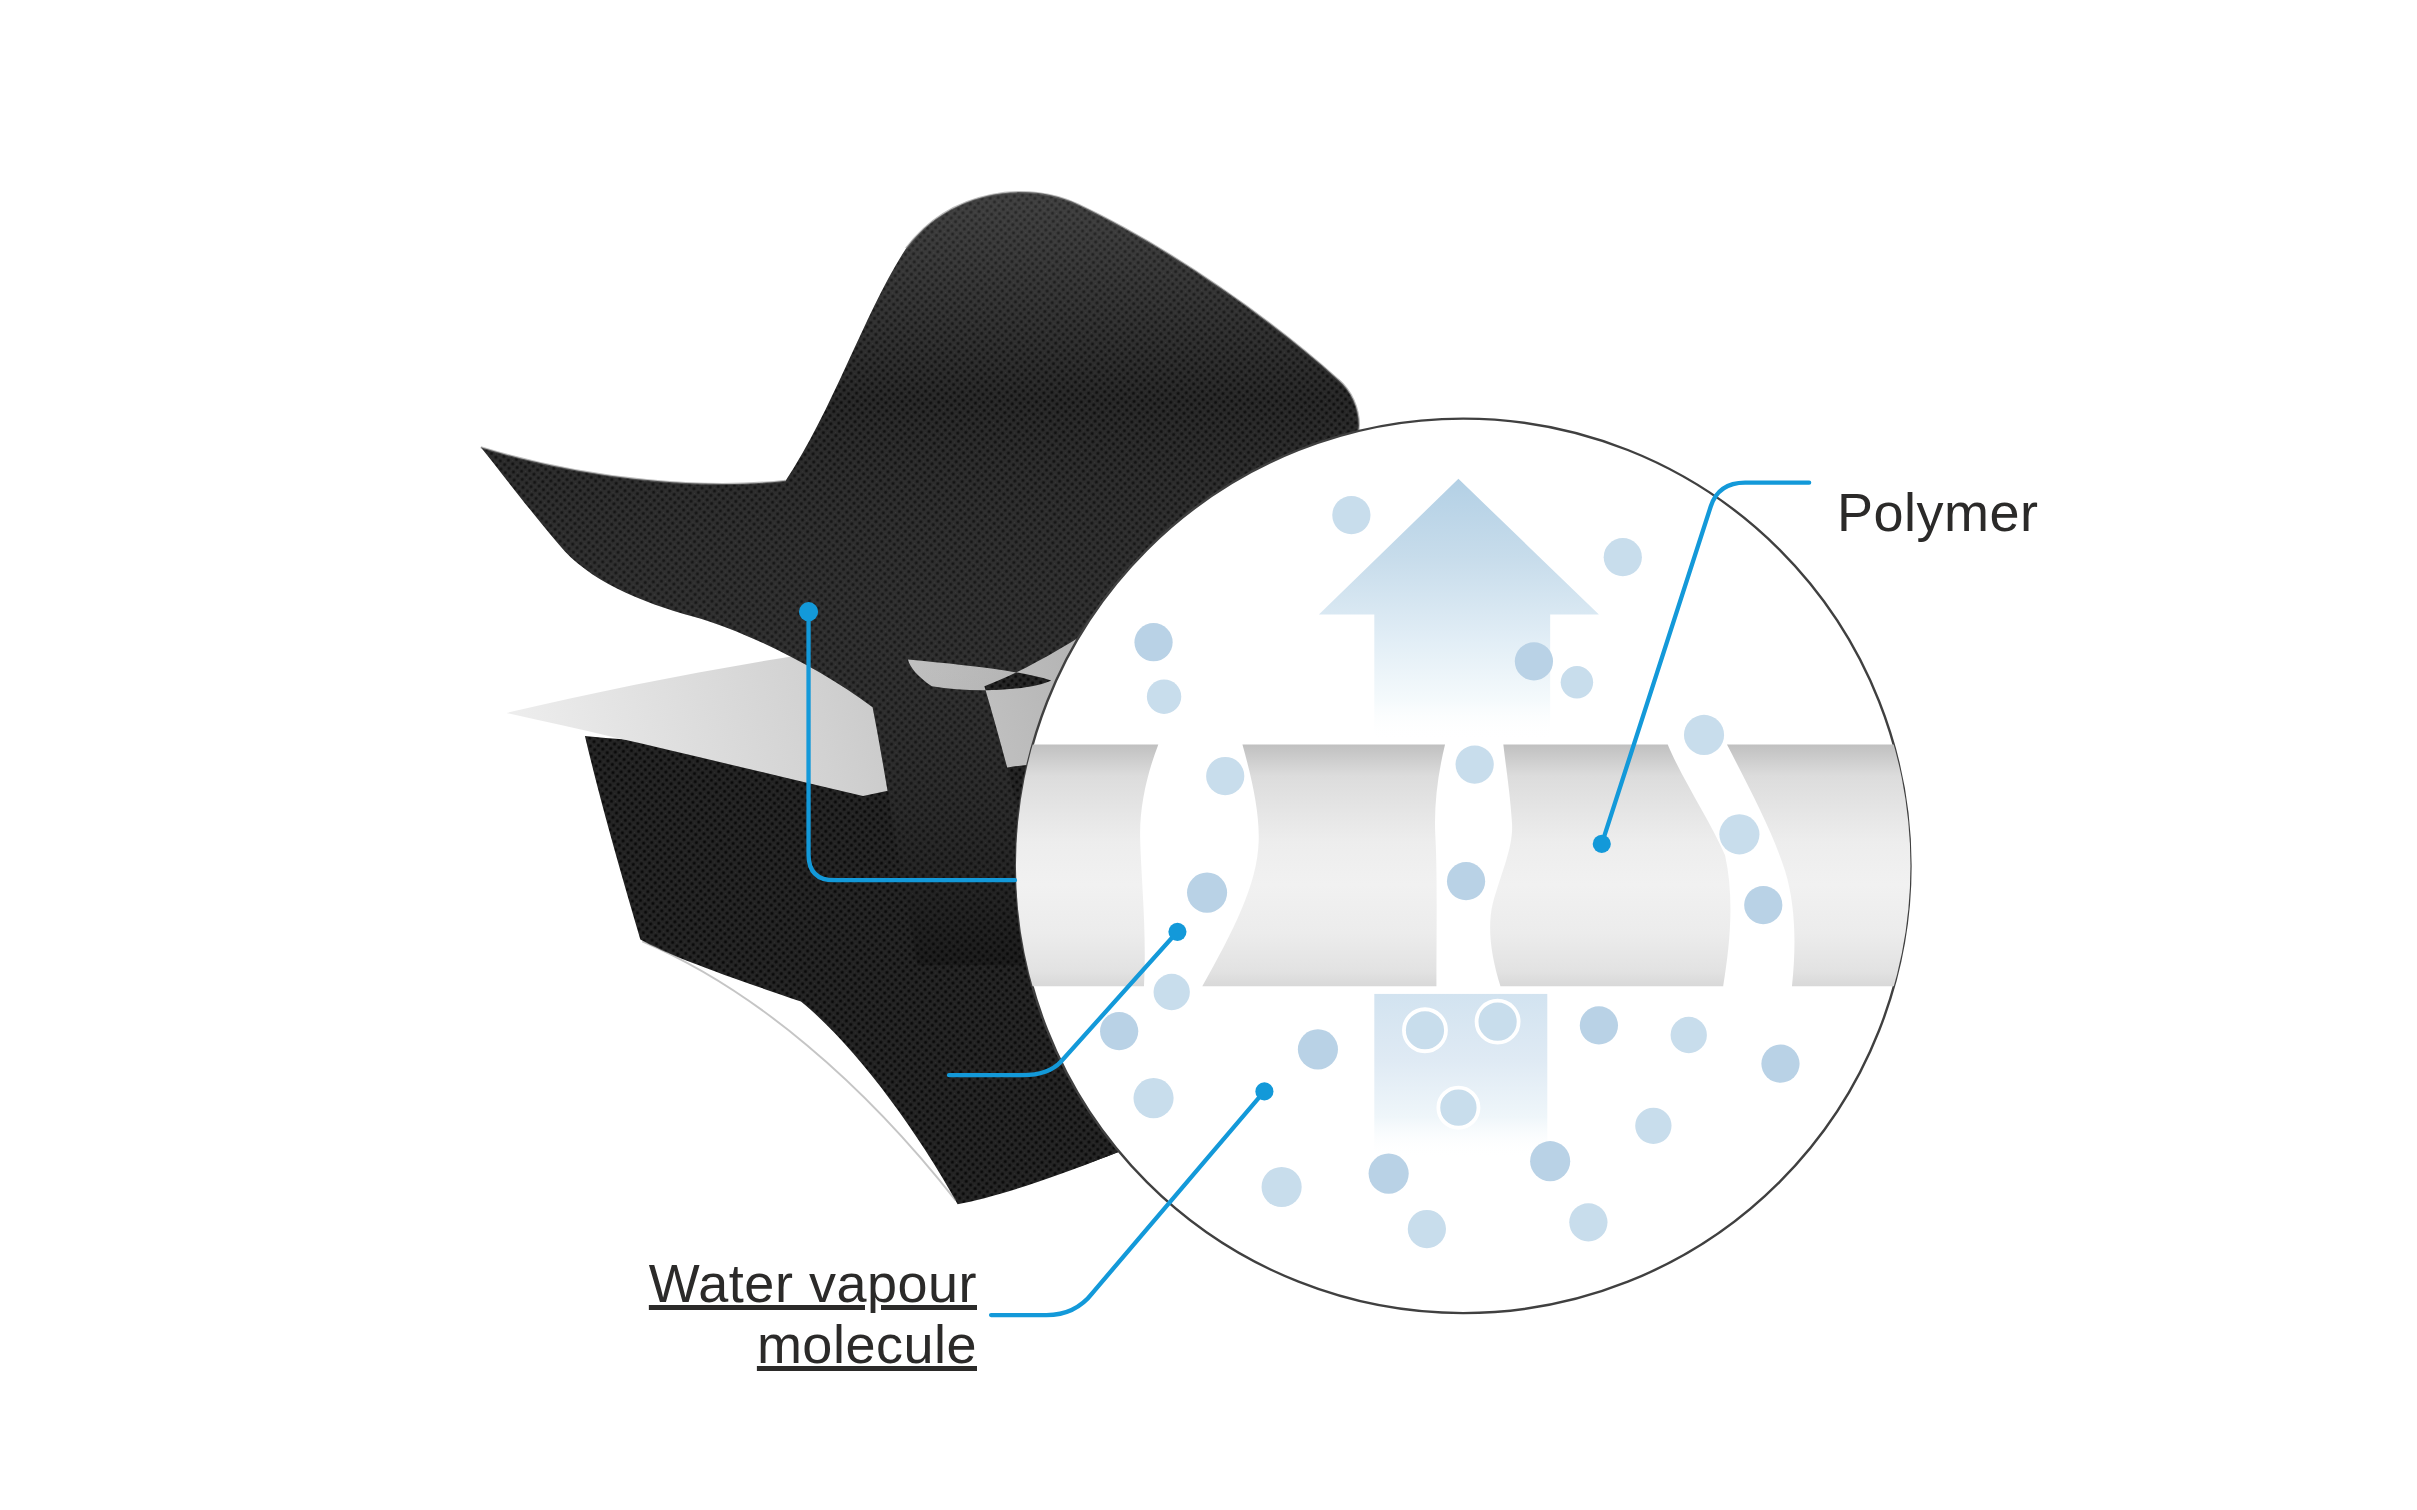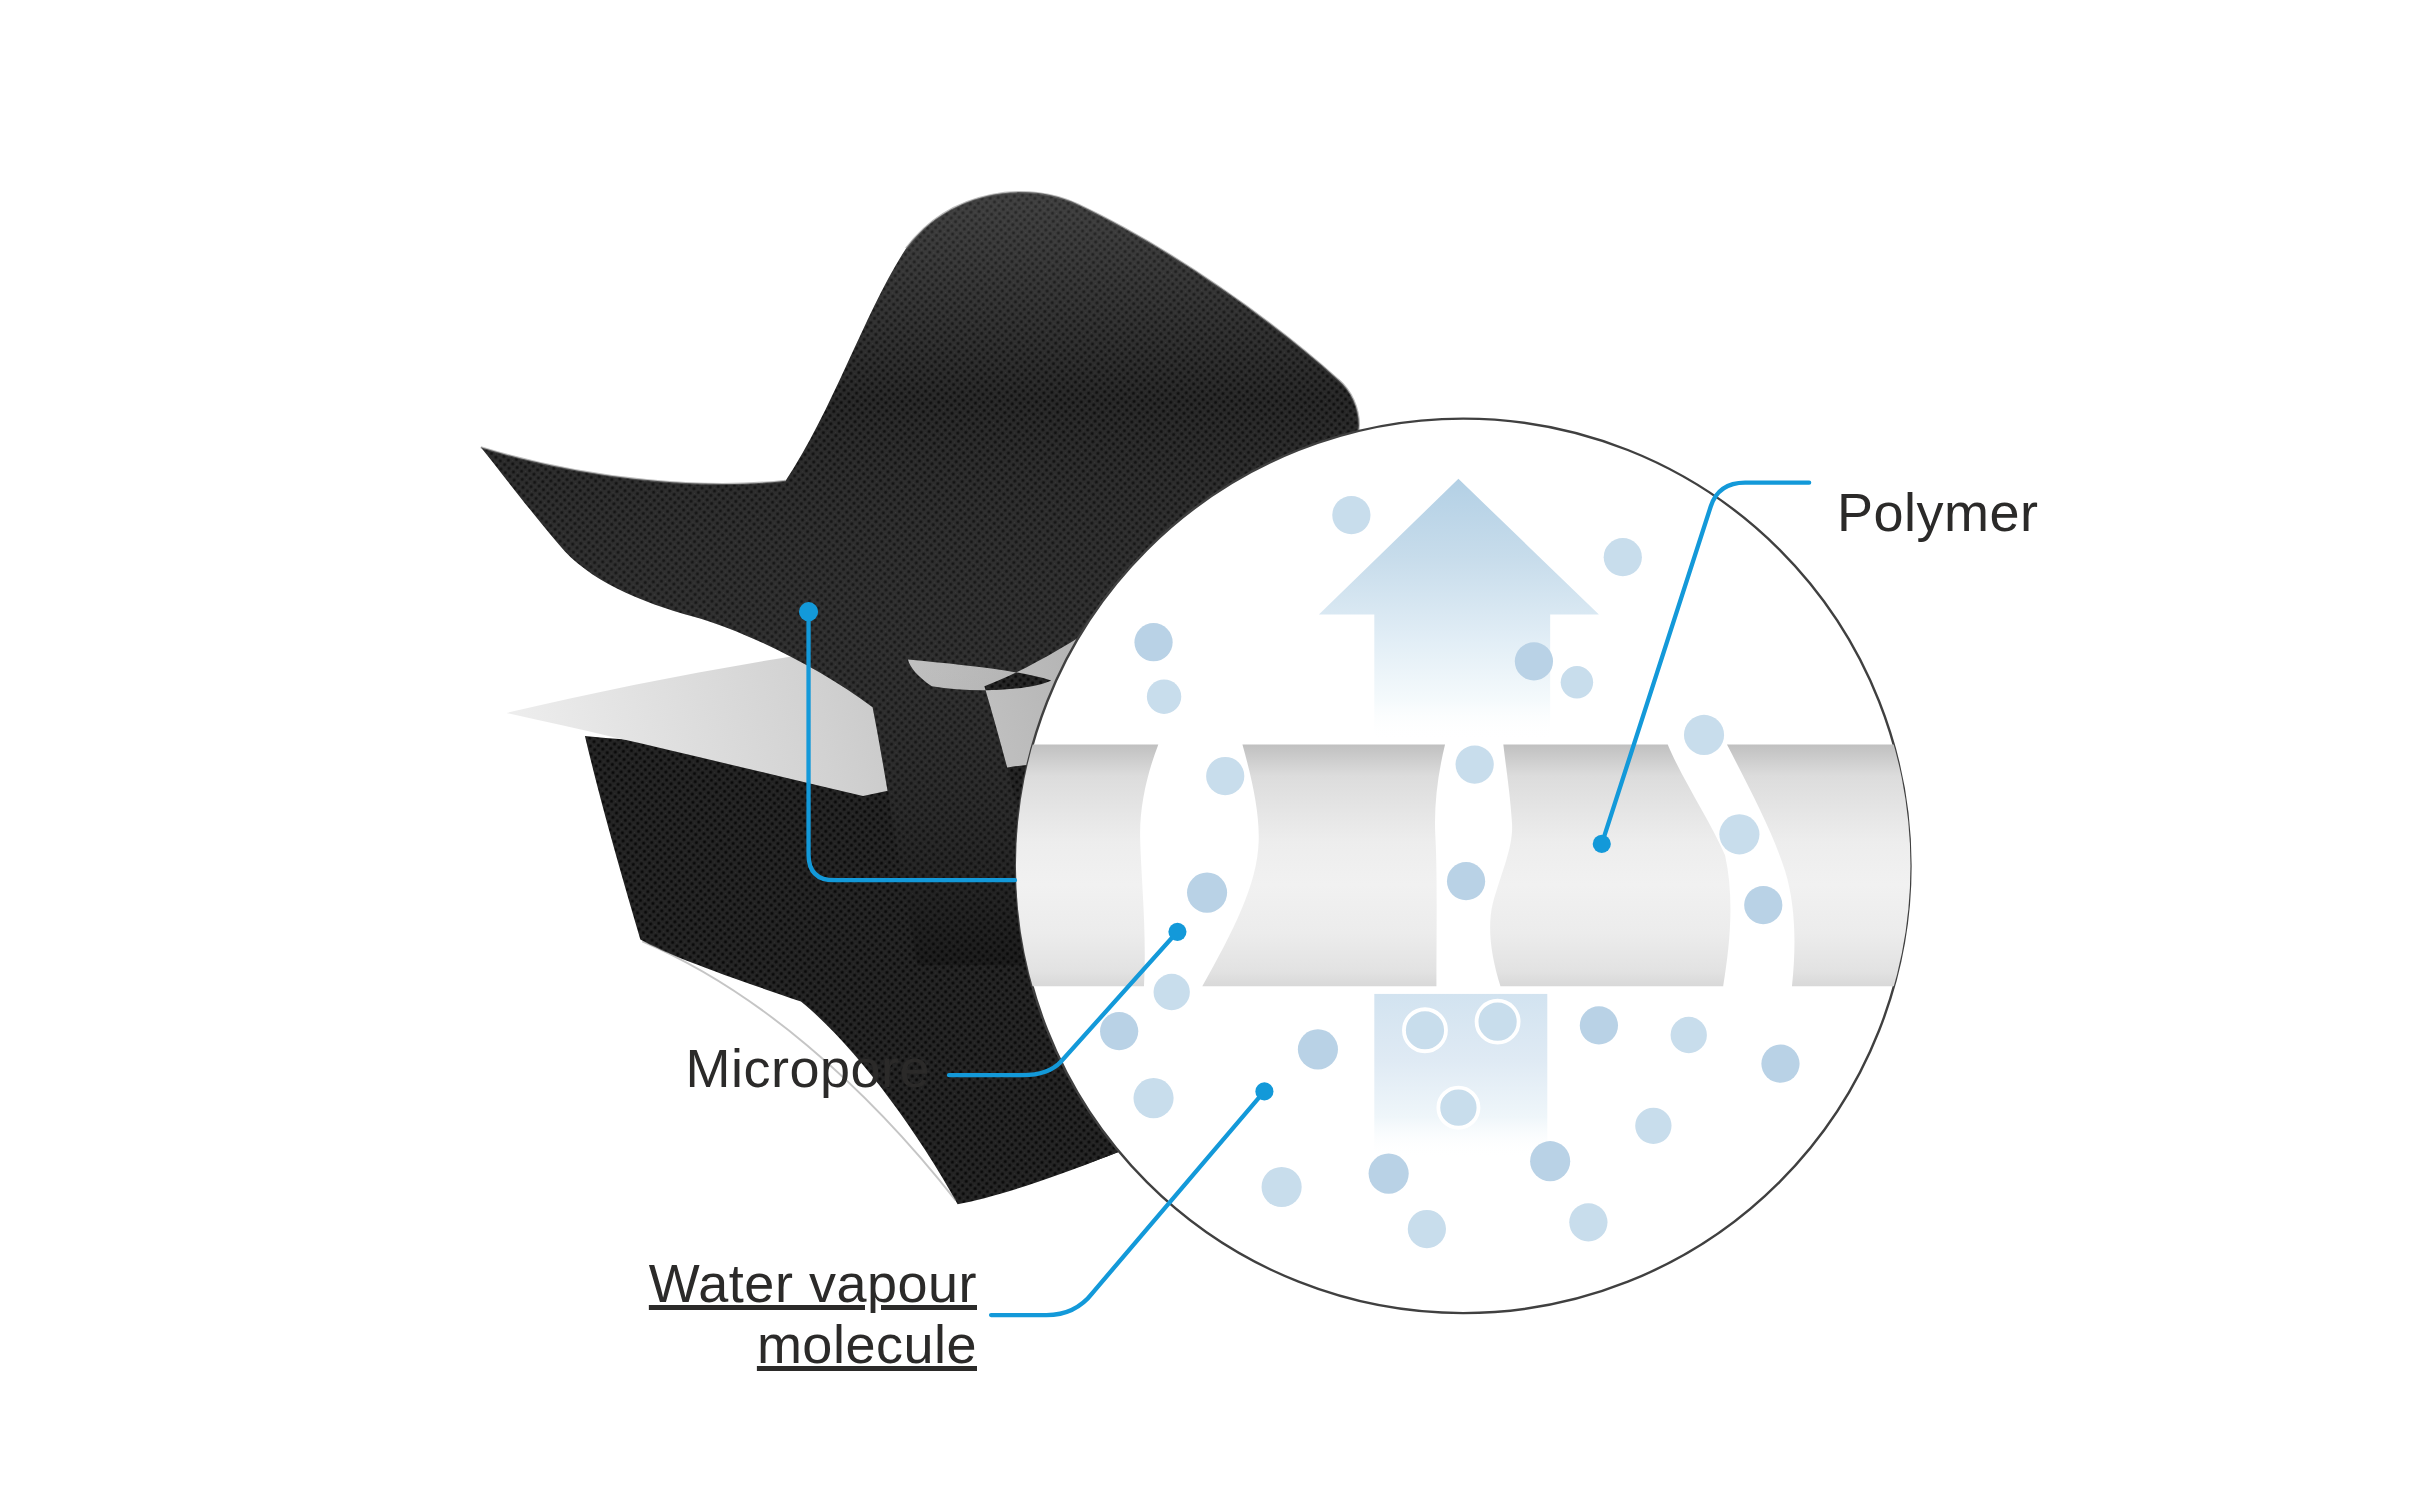--- a/index.html
+++ b/index.html
@@ -150,17 +150,16 @@
   </g>
   <g fill="var(--accent,#1399D9)">
     <circle cx="846" cy="640" r="10"></circle>
     <circle cx="1676" cy="883" r="9.5"></circle>
     <circle cx="1232" cy="975" r="9.5"></circle>
     <circle cx="1323" cy="1142" r="9.5"></circle>
   </g>
 </svg>
 
 <div class="diagram-label" id="label-polymer">Polymer</div>
-<div class="diagram-label" id="label-micropore">Micropore</div>
 <div class="diagram-label" id="label-watervapour">Water vapour
 molecule</div>
 </div>
 
 
 </body></html>

